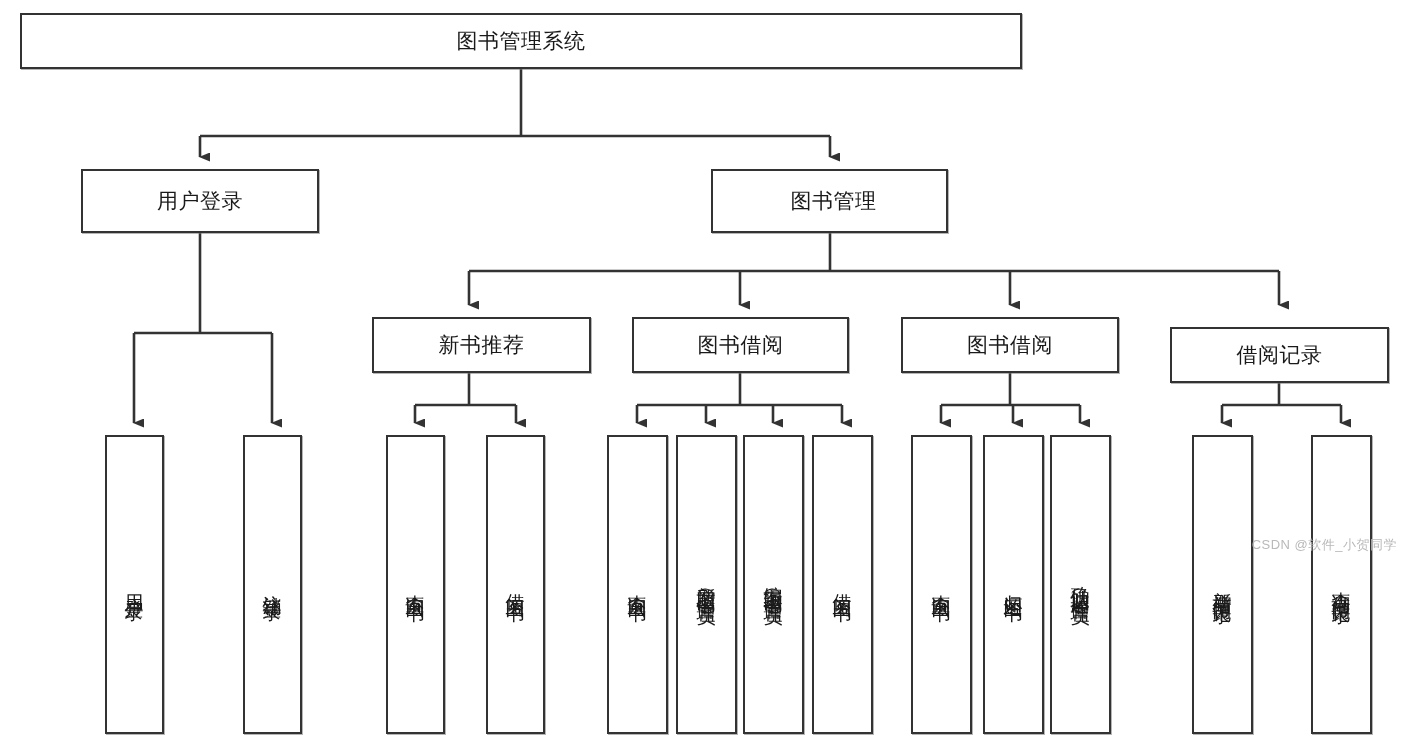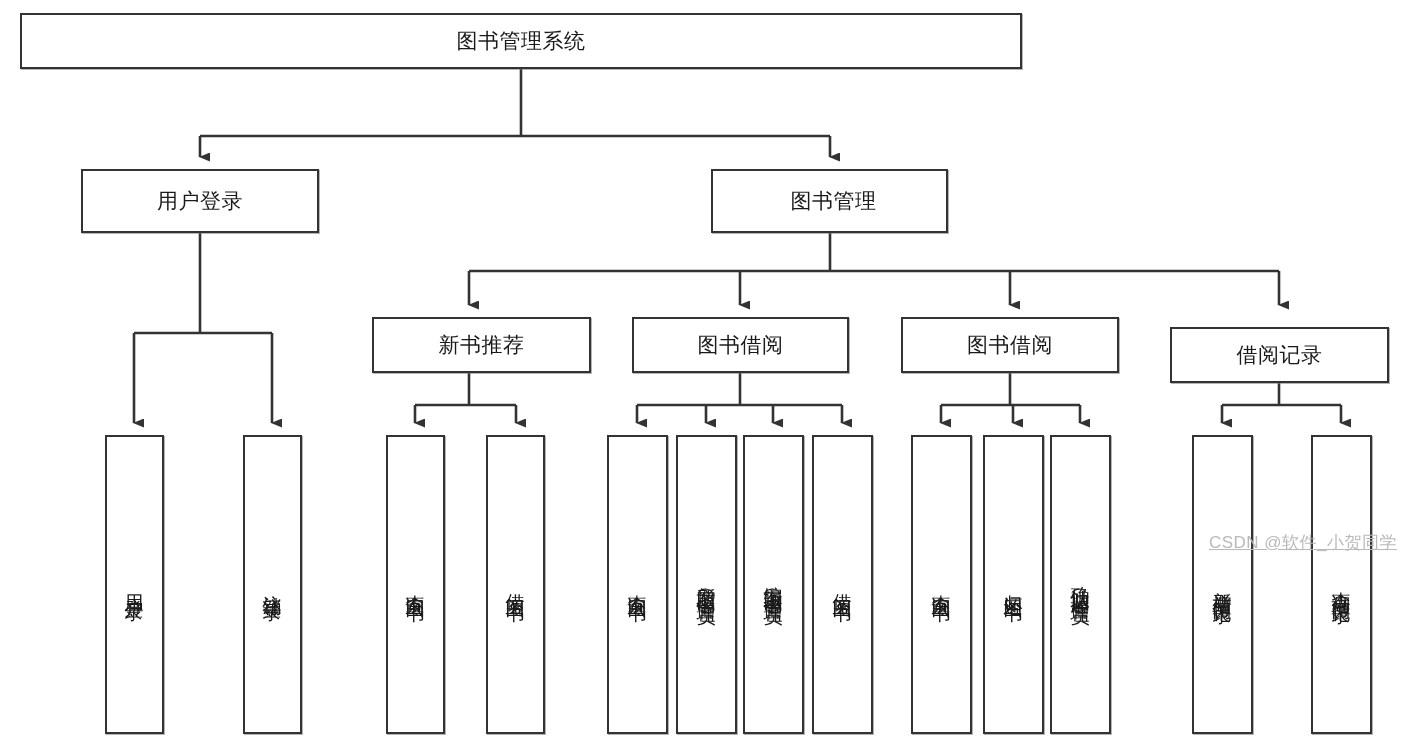--- a/index.html
+++ b/index.html
@@ -57,25 +57,24 @@
     left: 0;
     top: 0;
     width: 1405px;
     height: 747px;
     pointer-events: none;
   }
   .watermark {
     position: absolute;
     right: 8px;
     bottom: 6px;
-    font-size: 17px;
+    font-size: 13px;
     color: #b9b9b9;
     letter-spacing: 0.5px;
     white-space: nowrap;
-    text-decoration: underline;
   }
 </style>
 </head>
 <body>
 
 <div id="diagram-root">
 
   <svg class="connectors" viewBox="0 0 1405 747" xmlns="http://www.w3.org/2000/svg">
     <defs>
       <marker id="arrowhead" markerWidth="9" markerHeight="11" refX="4.5" refY="10" orient="auto" markerUnits="userSpaceOnUse">

